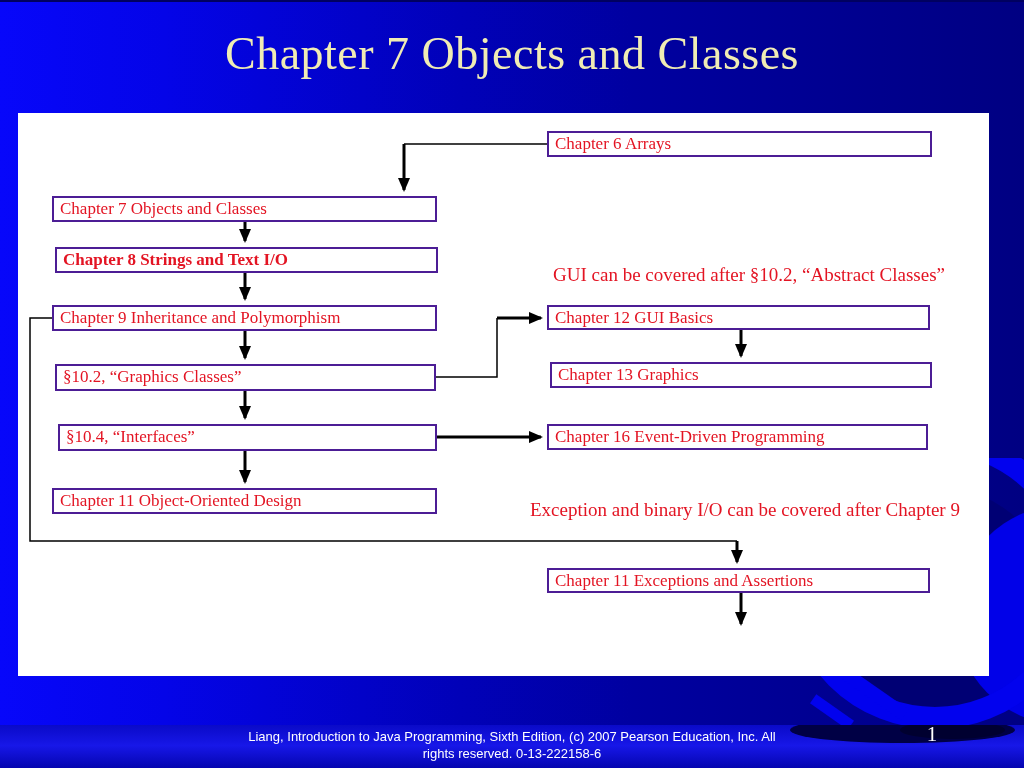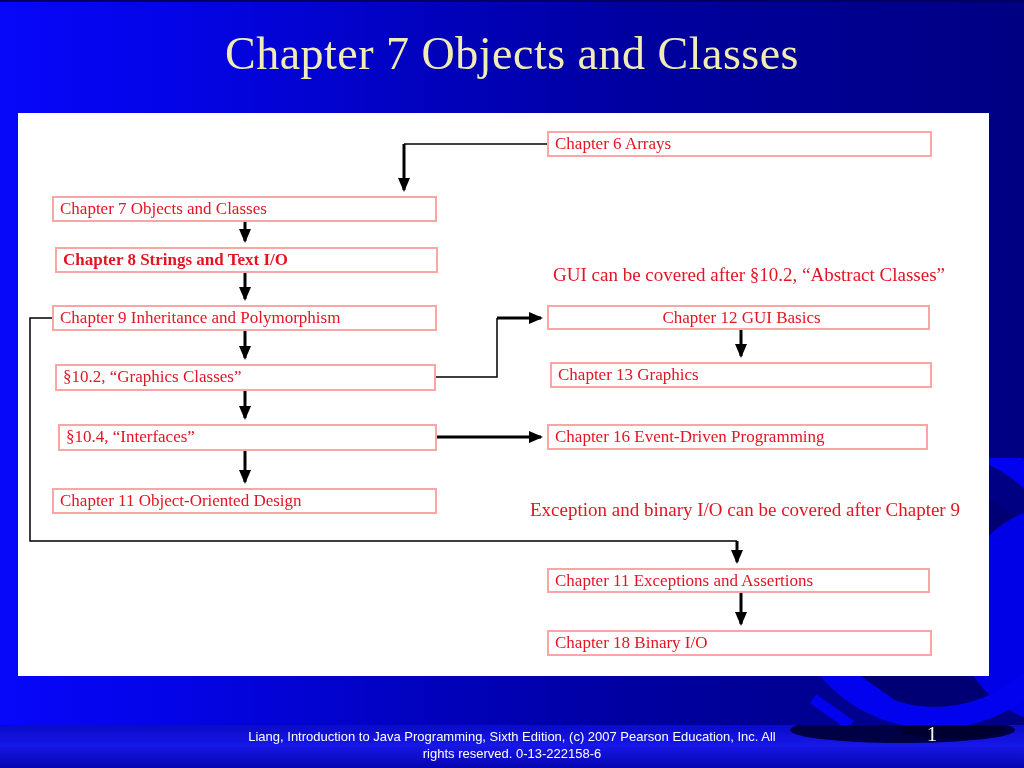--- a/index.html
+++ b/index.html
@@ -37,31 +37,31 @@
   }
 
   
   .panel{
     position:absolute;left:18px;top:113px;width:971px;height:563px;
     background:#ffffff;z-index:3;
   }
   .connectors{position:absolute;left:0;top:0;width:971px;height:563px;}
 
   .box{
-    position:absolute;box-sizing:border-box;border:2px solid #fca5a5;background:#ffffff;
+    position:absolute;box-sizing:border-box;border:2px solid #4c1d95;background:#ffffff;
     font-size:17px;line-height:22px;color:#e31423;padding-left:6px;white-space:nowrap;overflow:hidden;
   }
   #box-ch6 {left:529px;top:18px; width:385px;height:26px;}
   #box-ch7 {left:34px; top:83px; width:385px;height:26px;}
   #box-ch8 {left:37px; top:134px;width:383px;height:26px;font-weight:bold;}
   #box-ch9 {left:34px; top:192px;width:385px;height:26px;}
   #box-s102{left:37px; top:251px;width:381px;height:27px;}
   #box-s104{left:40px; top:311px;width:379px;height:27px;}
   #box-ch11{left:34px; top:375px;width:385px;height:26px;}
-  #box-ch12{left:529px;top:192px;width:383px;height:25px;text-align:center;}
+  #box-ch12{left:529px;top:192px;width:383px;height:25px;}
   #box-ch13{left:532px;top:249px;width:382px;height:26px;}
   #box-ch14{left:529px;top:311px;width:381px;height:26px;}
   #box-ch17{left:529px;top:455px;width:383px;height:25px;}
   #box-ch18{left:529px;top:517px;width:385px;height:26px;}
 
   .note{
     position:absolute;font-size:19px;color:#e31423;white-space:nowrap;
   }
   #note-gui{left:535px;top:151px;}
   #note-exc{left:512px;top:386px;}
@@ -125,21 +125,20 @@
   <div class="box" id="box-ch7">Chapter 7 Objects and Classes</div>
   <div class="box" id="box-ch8">Chapter 8 Strings and Text I/O</div>
   <div class="box" id="box-ch9">Chapter 9 Inheritance and Polymorphism</div>
   <div class="box" id="box-s102">§10.2, “Graphics Classes”</div>
   <div class="box" id="box-s104">§10.4, “Interfaces”</div>
   <div class="box" id="box-ch11">Chapter 11 Object-Oriented Design</div>
   <div class="box" id="box-ch12">Chapter 12 GUI Basics</div>
   <div class="box" id="box-ch13">Chapter 13 Graphics</div>
   <div class="box" id="box-ch14">Chapter 16 Event-Driven Programming</div>
   <div class="box" id="box-ch17">Chapter 11 Exceptions and Assertions</div>
-  <div class="box" id="box-ch18">Chapter 18 Binary I/O</div>
 
   <div class="note" id="note-gui">GUI can be covered after §10.2, “Abstract Classes”</div>
   <div class="note" id="note-exc">Exception and binary I/O can be covered after Chapter 9</div>
 </div>
 
 <div class="footer-text">
   <div>Liang, Introduction to Java Programming, Sixth Edition, (c) 2007 Pearson Education, Inc. All</div>
   <div>rights reserved. 0-13-222158-6</div>
 </div>
 <div class="page-number">1</div>

